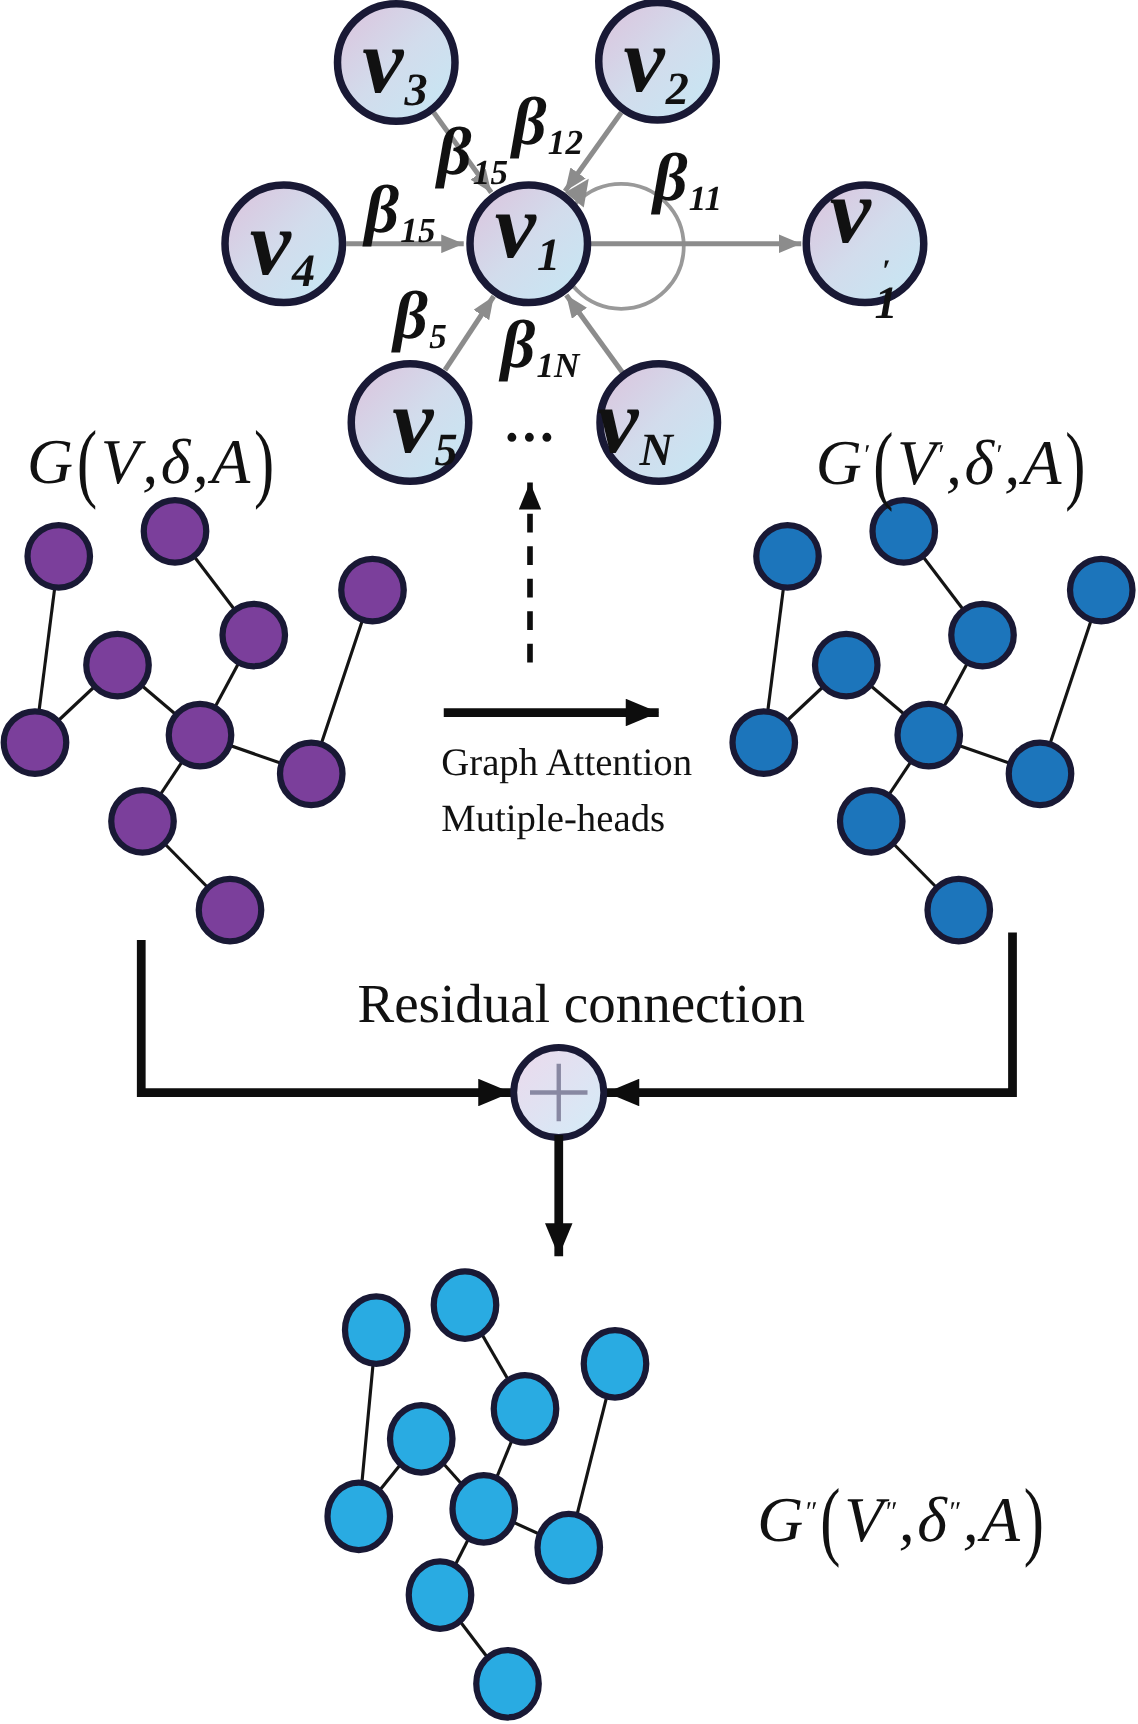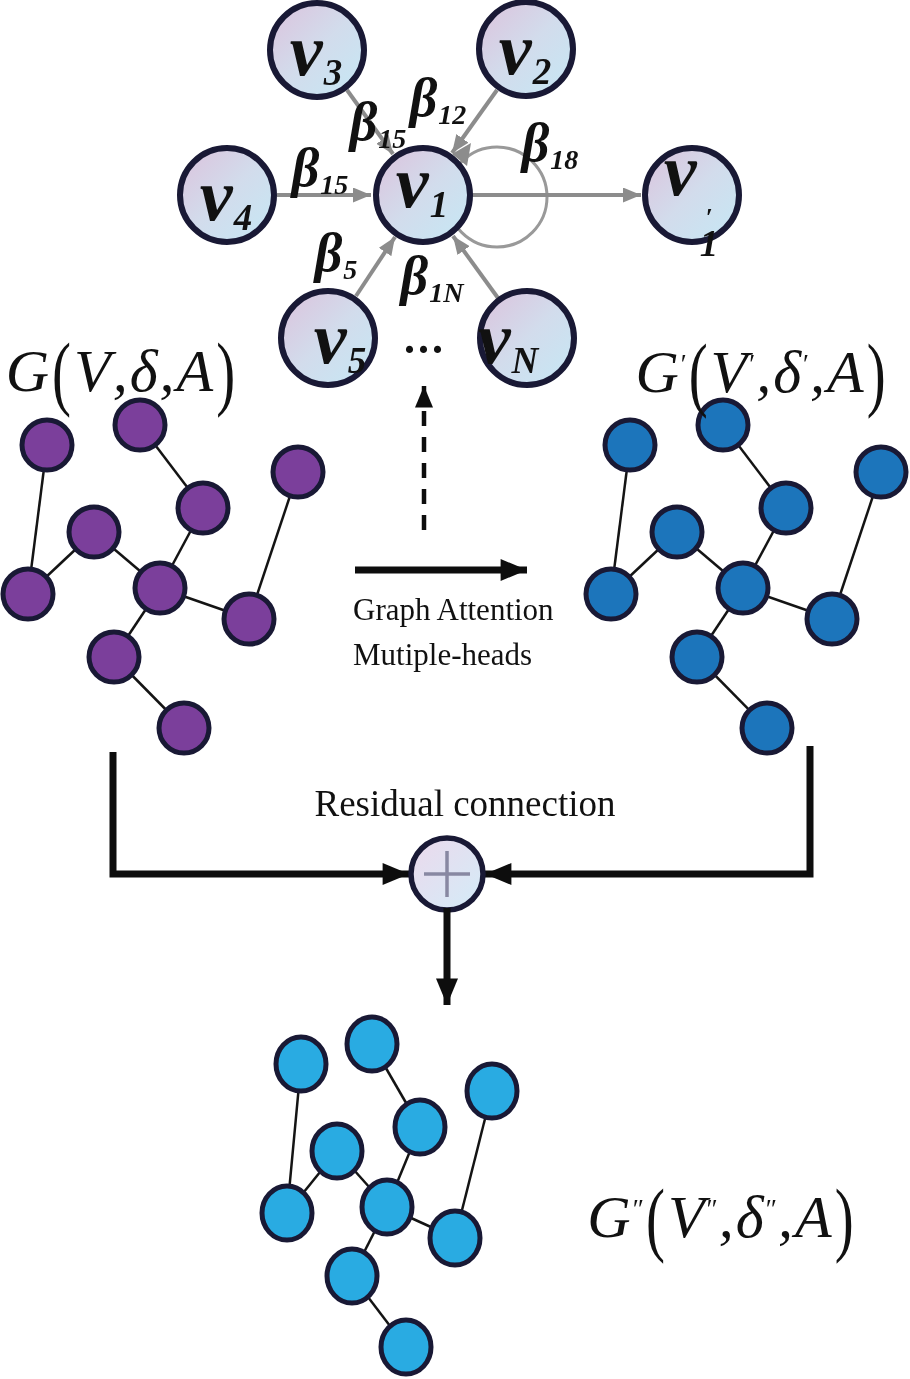--- a/index.html
+++ b/index.html
@@ -4,30 +4,30 @@
 <style>
   html,body{margin:0;padding:0;background:#ffffff;}
   #canvas{position:relative;width:910px;height:1379px;background:#ffffff;overflow:hidden;
           font-family:"Liberation Serif","DejaVu Serif",serif;color:#111;}
   svg{position:absolute;left:0;top:0;}
   .lbl{position:absolute;transform:translate(-50%,-50%);white-space:nowrap;}
   .vlabel{font-size:74px;font-style:italic;font-weight:bold;line-height:1;}
   .vlabel .sub{font-size:0.5em;vertical-align:-0.28em;margin-left:1px;}
   .blabel{font-size:54px;font-style:italic;font-weight:bold;line-height:1;}
   .blabel .sub{font-size:0.52em;vertical-align:-0.3em;margin-left:1px;}
-  .formula{font-size:60px;font-style:italic;line-height:1;}
+  .formula{font-size:51px;font-style:italic;line-height:1;}
   .formula>span{margin-right:2px;}
   .formula .sup{font-size:0.45em;vertical-align:0.7em;font-style:normal;margin-right:1px;}
   .formula .paren{display:inline-block;transform:scaleY(1.45);transform-origin:center;
                   font-style:normal;font-size:0.95em;padding:0 1px;}
   .stack{display:inline-flex;flex-direction:column;align-items:center;vertical-align:-0.42em;margin-left:3px;}
   .stack .stk-top{font-size:0.34em;line-height:0.55;font-weight:bold;}
   .stack .stk-bot{font-size:0.5em;line-height:1;}
   .caption{font-size:31px;line-height:1.45;font-style:normal;}
-  .residual{font-size:37px;}
+  .residual{font-size:44px;}
   .dots{font-size:44px;font-weight:bold;letter-spacing:3px;}
 </style>
 </head>
 <body>
 
 <div id="canvas">
 
 <svg width="910" height="1379" viewBox="0 0 910 1379">
   <defs>
     <linearGradient id="gLight" x1="0" y1="0" x2="1" y2="1">
@@ -162,21 +162,21 @@
 <div class="lbl vlabel" style="left:691px;top:197px"><span>v</span><span class="stack">
         <span class="stk-top">′</span>
         <span class="stk-bot">1</span>
       </span></div>
 <div class="lbl vlabel" style="left:340px;top:340px"><span>v</span><span class="sub">5</span></div>
 <div class="lbl vlabel" style="left:508px;top:340px"><span>v</span><span class="sub">N</span></div>
 
 <div class="lbl blabel" style="left:378px;top:124px"><span>β</span><span class="sub">15</span></div>
 <div class="lbl blabel" style="left:438px;top:100px"><span>β</span><span class="sub">12</span></div>
 <div class="lbl blabel" style="left:320px;top:170px"><span>β</span><span class="sub">15</span></div>
-<div class="lbl blabel" style="left:550px;top:145px"><span>β</span><span class="sub">18</span></div>
+<div class="lbl blabel" style="left:550px;top:145px"><span>β</span><span class="sub">11</span></div>
 <div class="lbl blabel" style="left:336px;top:255px"><span>β</span><span class="sub">5</span></div>
 <div class="lbl blabel" style="left:432px;top:278px"><span>β</span><span class="sub">1N</span></div>
 
 <div class="lbl dots" style="left:425px;top:338px">...</div>
 
 <div class="lbl formula" style="left:122px;top:371px"><span>G</span><span class="paren">(</span><span>V</span><span>,</span><span>δ</span><span>,</span><span>A</span><span class="paren">)</span></div>
 <div class="lbl formula" style="left:722px;top:1217px"><span>G</span><span class="sup">″</span><span class="paren">(</span><span>V</span><span class="sup">″</span><span>,</span><span>δ</span><span class="sup">″</span><span>,</span><span>A</span><span class="paren">)</span></div>
 <div class="lbl formula" style="left:762px;top:372px"><span>G</span><span class="sup">′</span><span class="paren">(</span><span>V</span><span class="sup">′</span><span>,</span><span>δ</span><span class="sup">′</span><span>,</span><span>A</span><span class="paren">)</span></div>
 
 <div class="caption" style="position:absolute;left:353px;top:588px">

